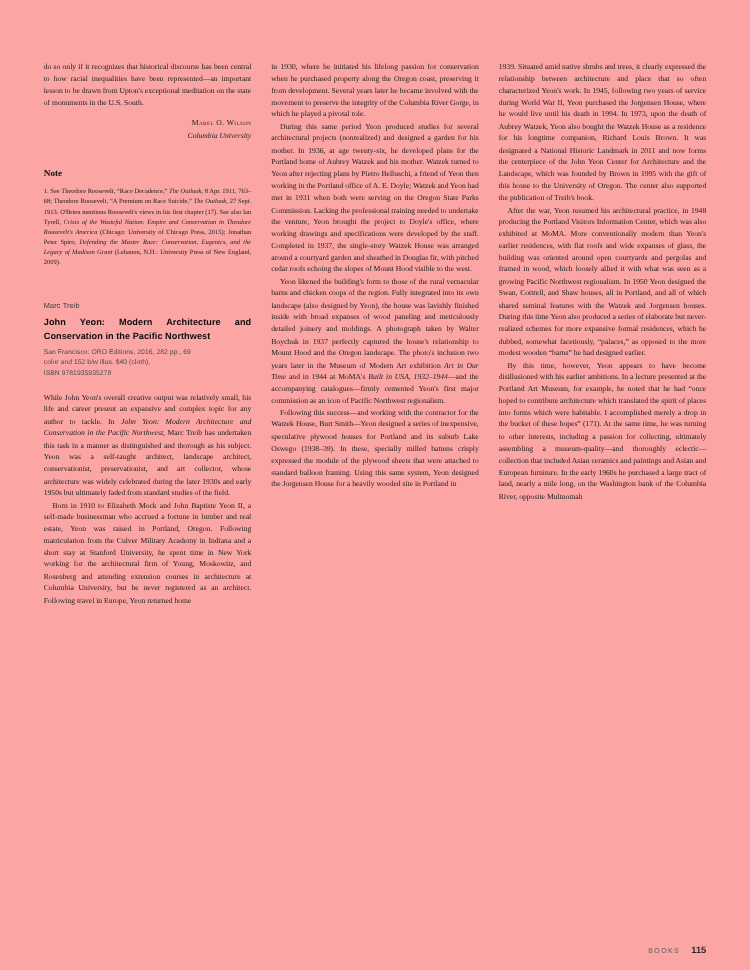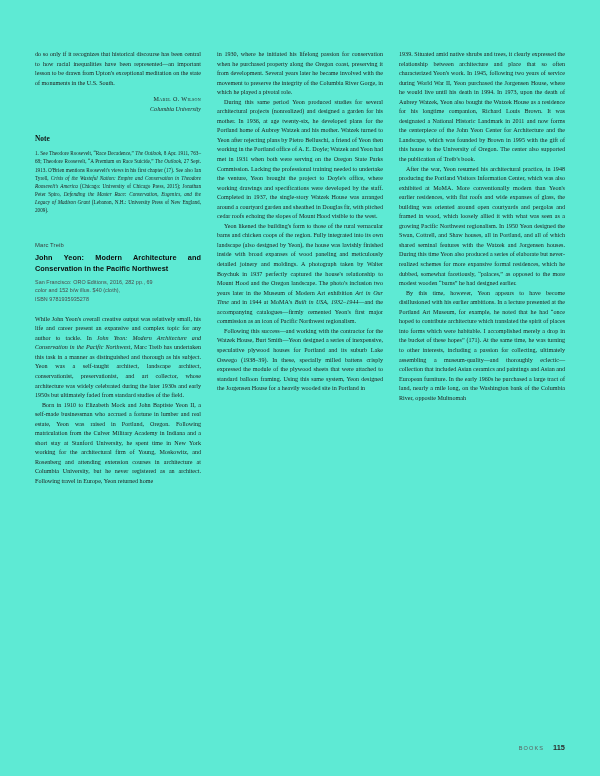--- a/index.html
+++ b/index.html
@@ -13,21 +13,21 @@
     font-family: "Liberation Serif", serif;
     color: #1c1c1c;
     position: relative;
     overflow: hidden;
   }
   .page {
     position: absolute;
     left: 0; top: 0;
     width: 600px;
     height: 776px;
-    background: #5eead4;
+    background: #fca5a5;
   }
   .columns {
     position: absolute;
     left: 35px;
     top: 50px;
     width: 530px;
     height: 655px;
     display: flex;
     gap: 16px;
   }
@@ -103,21 +103,21 @@
     color: #4a4a4a;
     margin-top: 4px;
     letter-spacing: 0.05px;
   }
   .review-body {
     margin-top: 12px;
   }
   .footer {
     position: absolute;
     right: 35px;
-    bottom: 24px;
+    bottom: 12px;
     display: flex;
     align-items: baseline;
     gap: 9px;
     font-family: "Liberation Sans", sans-serif;
   }
   .footer-label {
     font-size: 5.6px;
     letter-spacing: 1.1px;
     color: #5d5d5d;
   }

